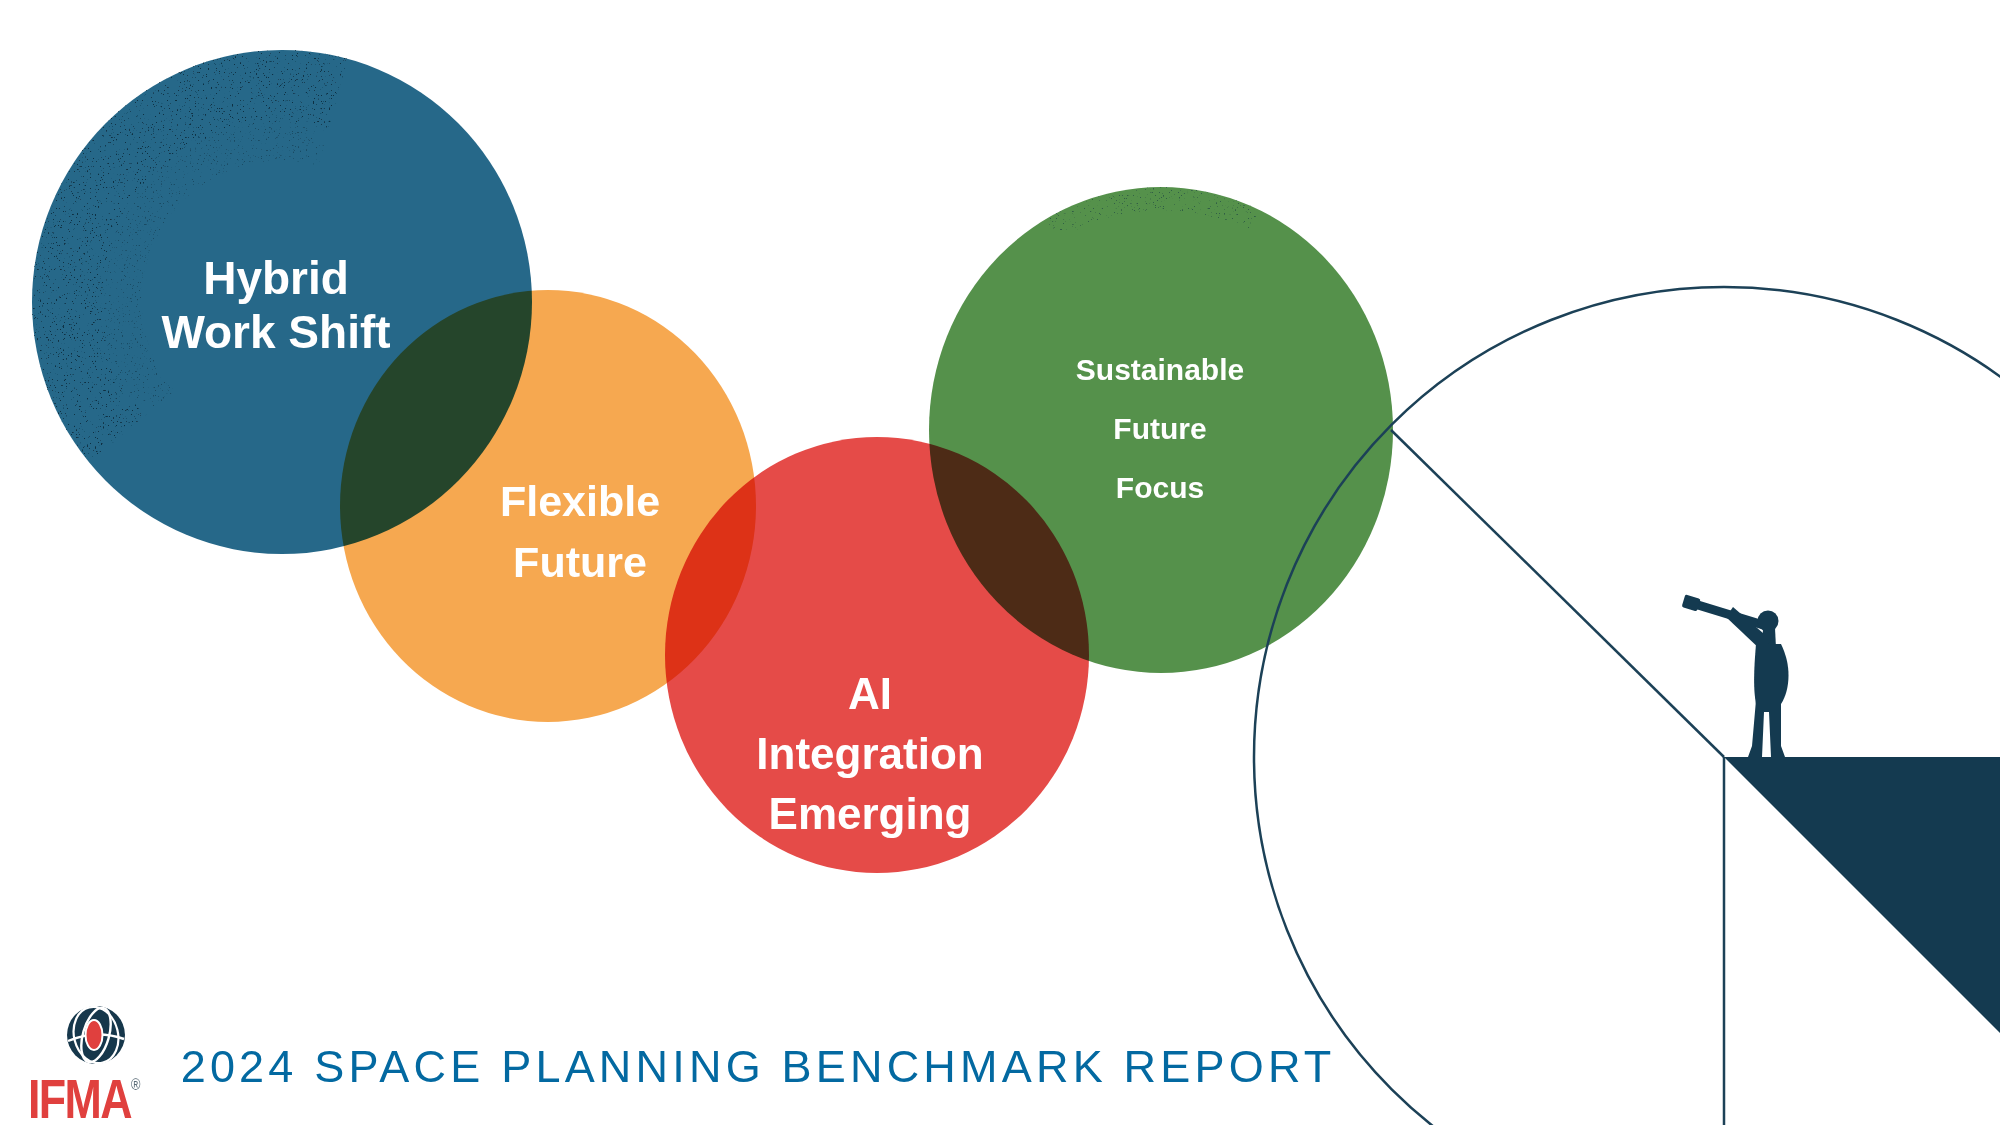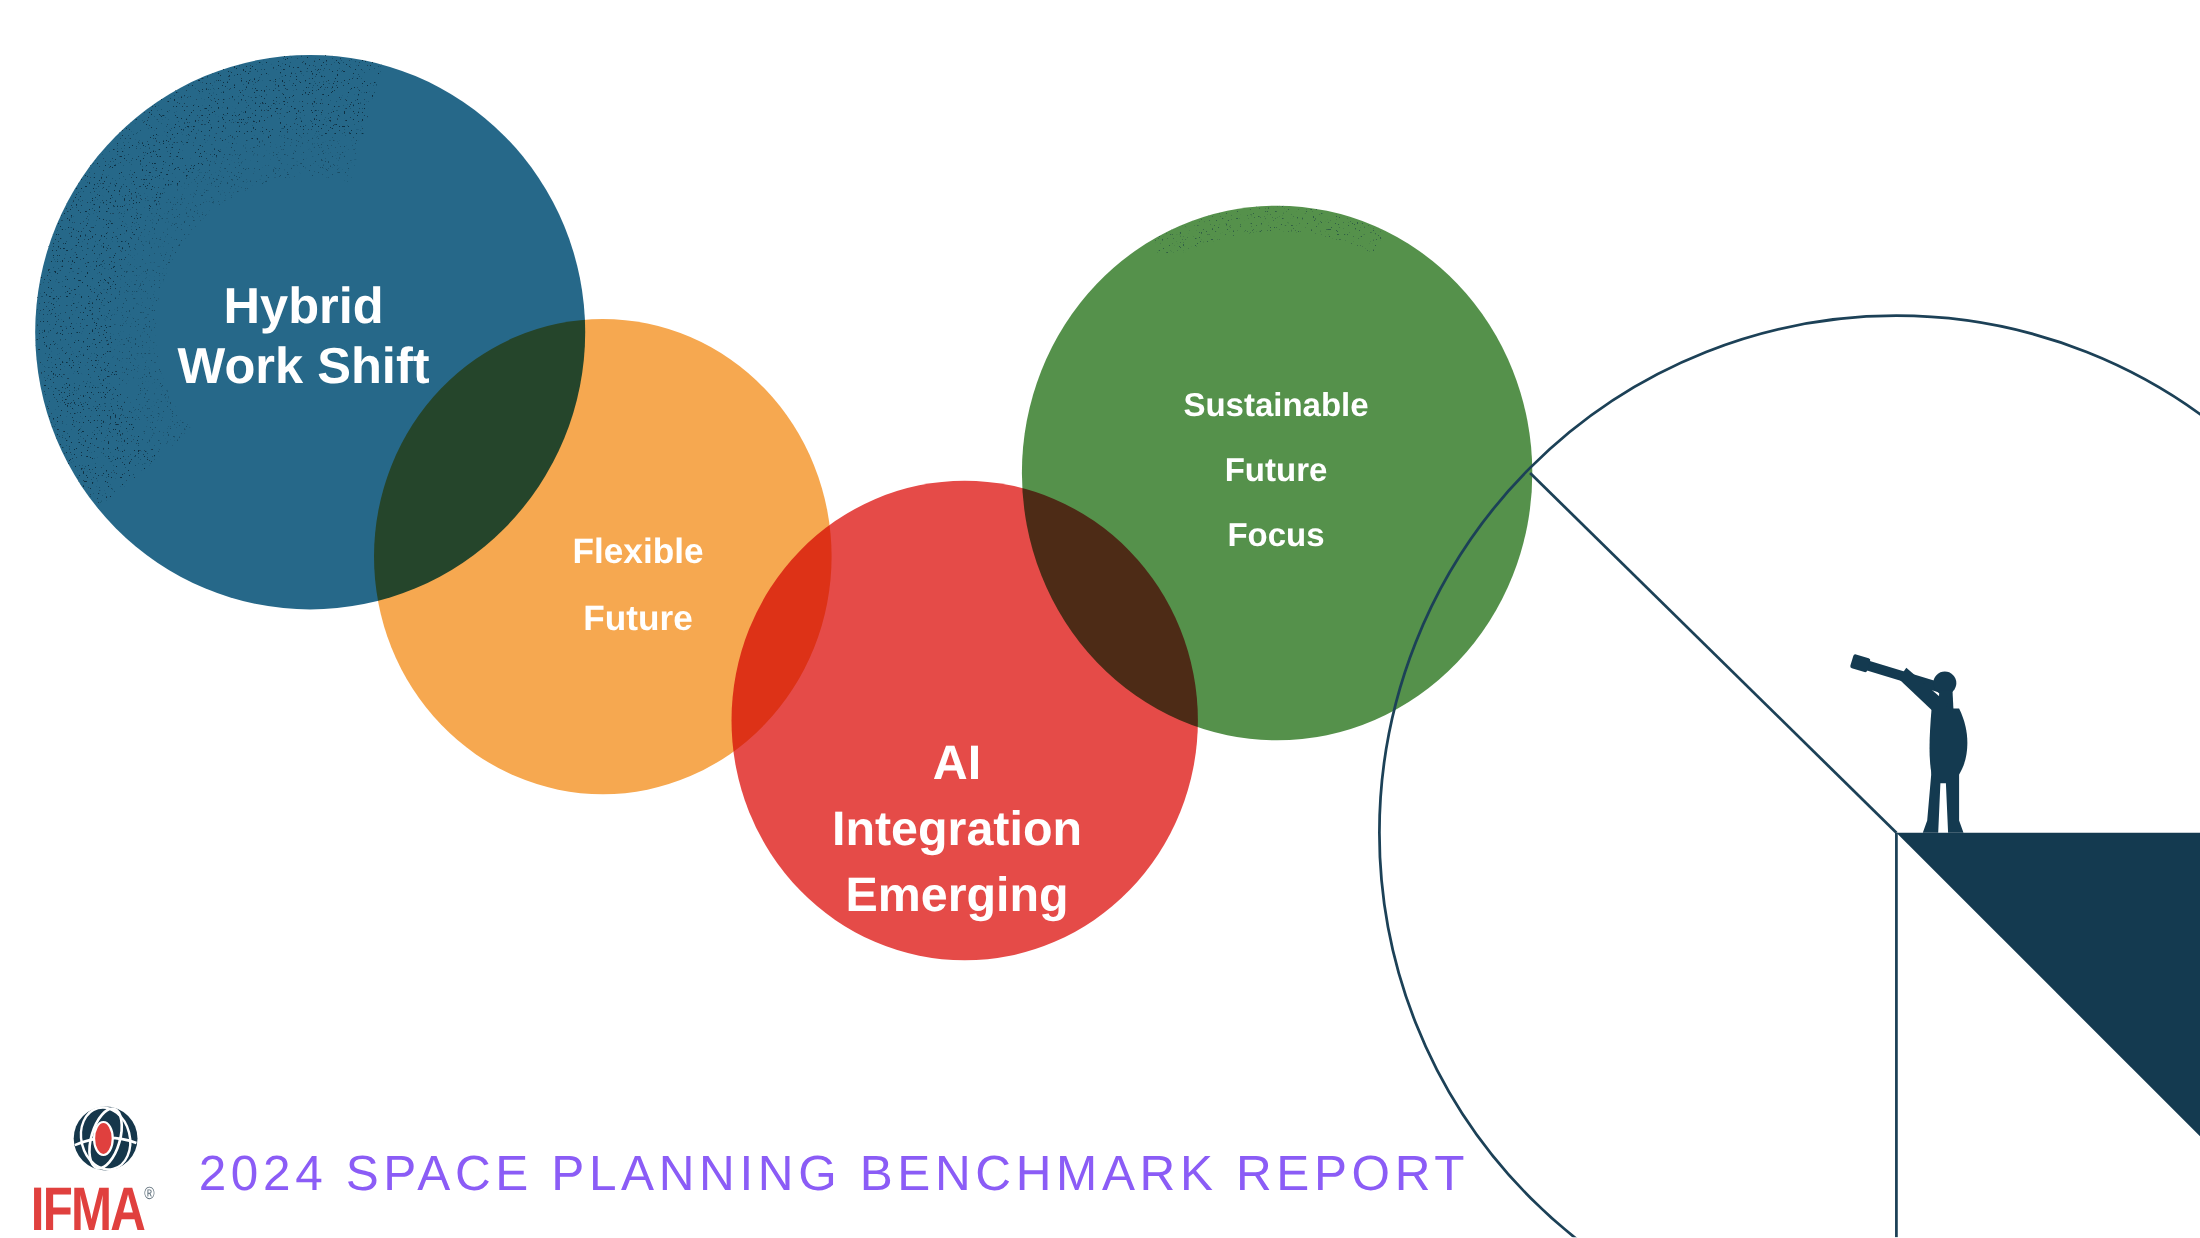--- a/index.html
+++ b/index.html
@@ -4,21 +4,21 @@
 <style>
   html,body{margin:0;padding:0;background:#ffffff;}
   body{width:2000px;height:1125px;overflow:hidden;font-family:"Liberation Sans",sans-serif;}
   .scene{position:relative;width:1832px;height:1125px;background:#fff;}
   .scene-svg{position:absolute;left:0;top:0;isolation:isolate;}
   .blend{mix-blend-mode:multiply;}
   .bubble-label{position:absolute;transform:translate(-50%,-50%);text-align:center;color:#ffffff;
     font-weight:700;white-space:nowrap;}
   .bubble-label span{display:block;}
   .lbl-blue{font-size:46px;line-height:54px;}
-  .lbl-orange{font-size:32px;line-height:61px;}
+  .lbl-orange{font-size:43px;line-height:61px;}
   .lbl-red{font-size:44px;line-height:60px;}
   .lbl-green{font-size:30px;line-height:59px;}
   .footer{position:absolute;left:24px;top:1034px;height:66px;display:flex;align-items:center;}
   .logo-wrap{display:flex;align-items:center;flex-direction:column;}
   .logo-globe{display:block;}
   .logo-word{font-size:56px;font-weight:700;letter-spacing:-2px;transform:scaleX(.8);
     transform-origin:left center;margin-left:4px;display:inline-block;}
   .logo-reg{font-size:16px;vertical-align:28px;font-weight:400;letter-spacing:0;color:#5a6b77;}
   .report-title{font-size:45px;font-weight:400;letter-spacing:4.2px;margin-left:12px;white-space:nowrap;}
 </style>
@@ -100,16 +100,16 @@
     <div class="logo-wrap">
       <svg class="logo-globe" width="62" height="62" viewBox="0 0 62 62">
         <circle cx="31" cy="31" r="29" fill="#16374B"></circle>
         <ellipse cx="31" cy="31" rx="13" ry="28" fill="none" stroke="#ffffff" stroke-width="2.4" transform="rotate(16 31 31)"></ellipse>
         <ellipse cx="31" cy="31" rx="22" ry="28.5" fill="none" stroke="#ffffff" stroke-width="2.2" transform="rotate(-14 31 31)"></ellipse>
         <path d="M3,37 Q31,25 59,35" fill="none" stroke="#ffffff" stroke-width="2.4"></path>
         <ellipse cx="29" cy="31" rx="8.5" ry="15" stroke="#ffffff" stroke-width="2" fill="#E0403E"></ellipse>
       </svg>
       <span class="logo-word" style="color: rgb(224, 64, 62);"><span>IFMA</span><sup class="logo-reg">®</sup></span>
     </div>
-    <div class="report-title" style="color: #8b5cf6;">2024 SPACE PLANNING BENCHMARK REPORT</div>
+    <div class="report-title" style="color: #0369a1;">2024 SPACE PLANNING BENCHMARK REPORT</div>
   </div>
 
 </div>
 
 </body></html>

